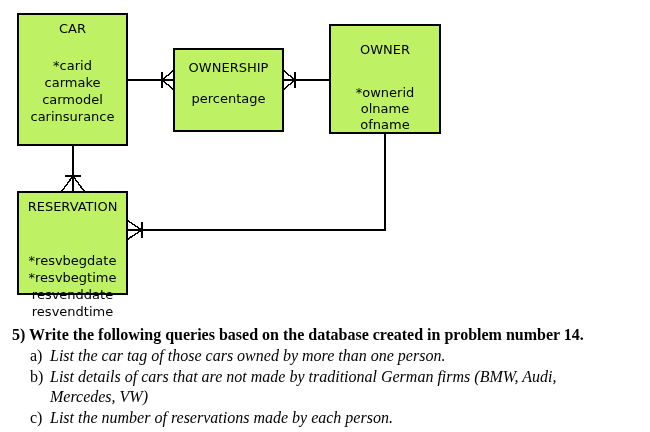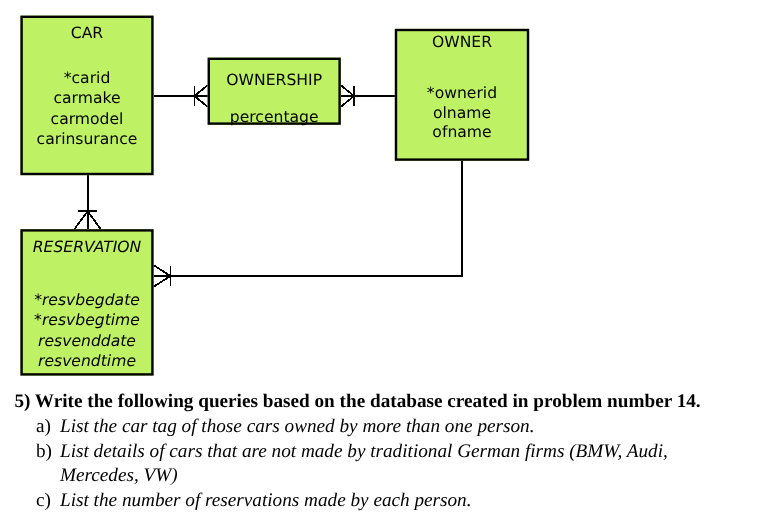--- a/index.html
+++ b/index.html
@@ -37,33 +37,33 @@
   }
   .attrs div {
     line-height: 17px;
     white-space: nowrap;
   }
   
   #car        { left: 17px;  top: 13px;  width: 111px; height: 133px; }
   #car .etitle { padding-top: 6px; }
   #car .attrs  { margin-top: 20px; }
 
-  #ownership  { left: 173px; top: 48px;  width: 111px; height: 56px; }
+  #ownership  { left: 173px; top: 48px;  width: 111px; height: 84px; }
   #ownership .etitle { padding-top: 10px; }
   #ownership .attrs  { margin-top: 15px; }
   #ownership .attrs div { line-height: 16px; }
 
   #owner      { left: 329px; top: 24px;  width: 112px; height: 110px; }
-  #owner .etitle { padding-top: 2px; }
+  #owner .etitle { padding-top: 16px; }
   #owner .attrs  { margin-top: 27px; }
   #owner .attrs div { line-height: 16px; }
 
-  #reservation { left: 17px; top: 191px; width: 111px; height: 122px; font-style: italic; }
+  #reservation { left: 17px; top: 191px; width: 111px; height: 104px; }
   #reservation .etitle { padding-top: 6px; }
-  #reservation .attrs  { margin-top: 27px; }
+  #reservation .attrs  { margin-top: 37px; }
 
   
   .questions {
     position: absolute;
     left: 12px;
     top: 324px;
     width: 650px;
     font-family: "Liberation Serif", serif;
     z-index: 2;
   }

